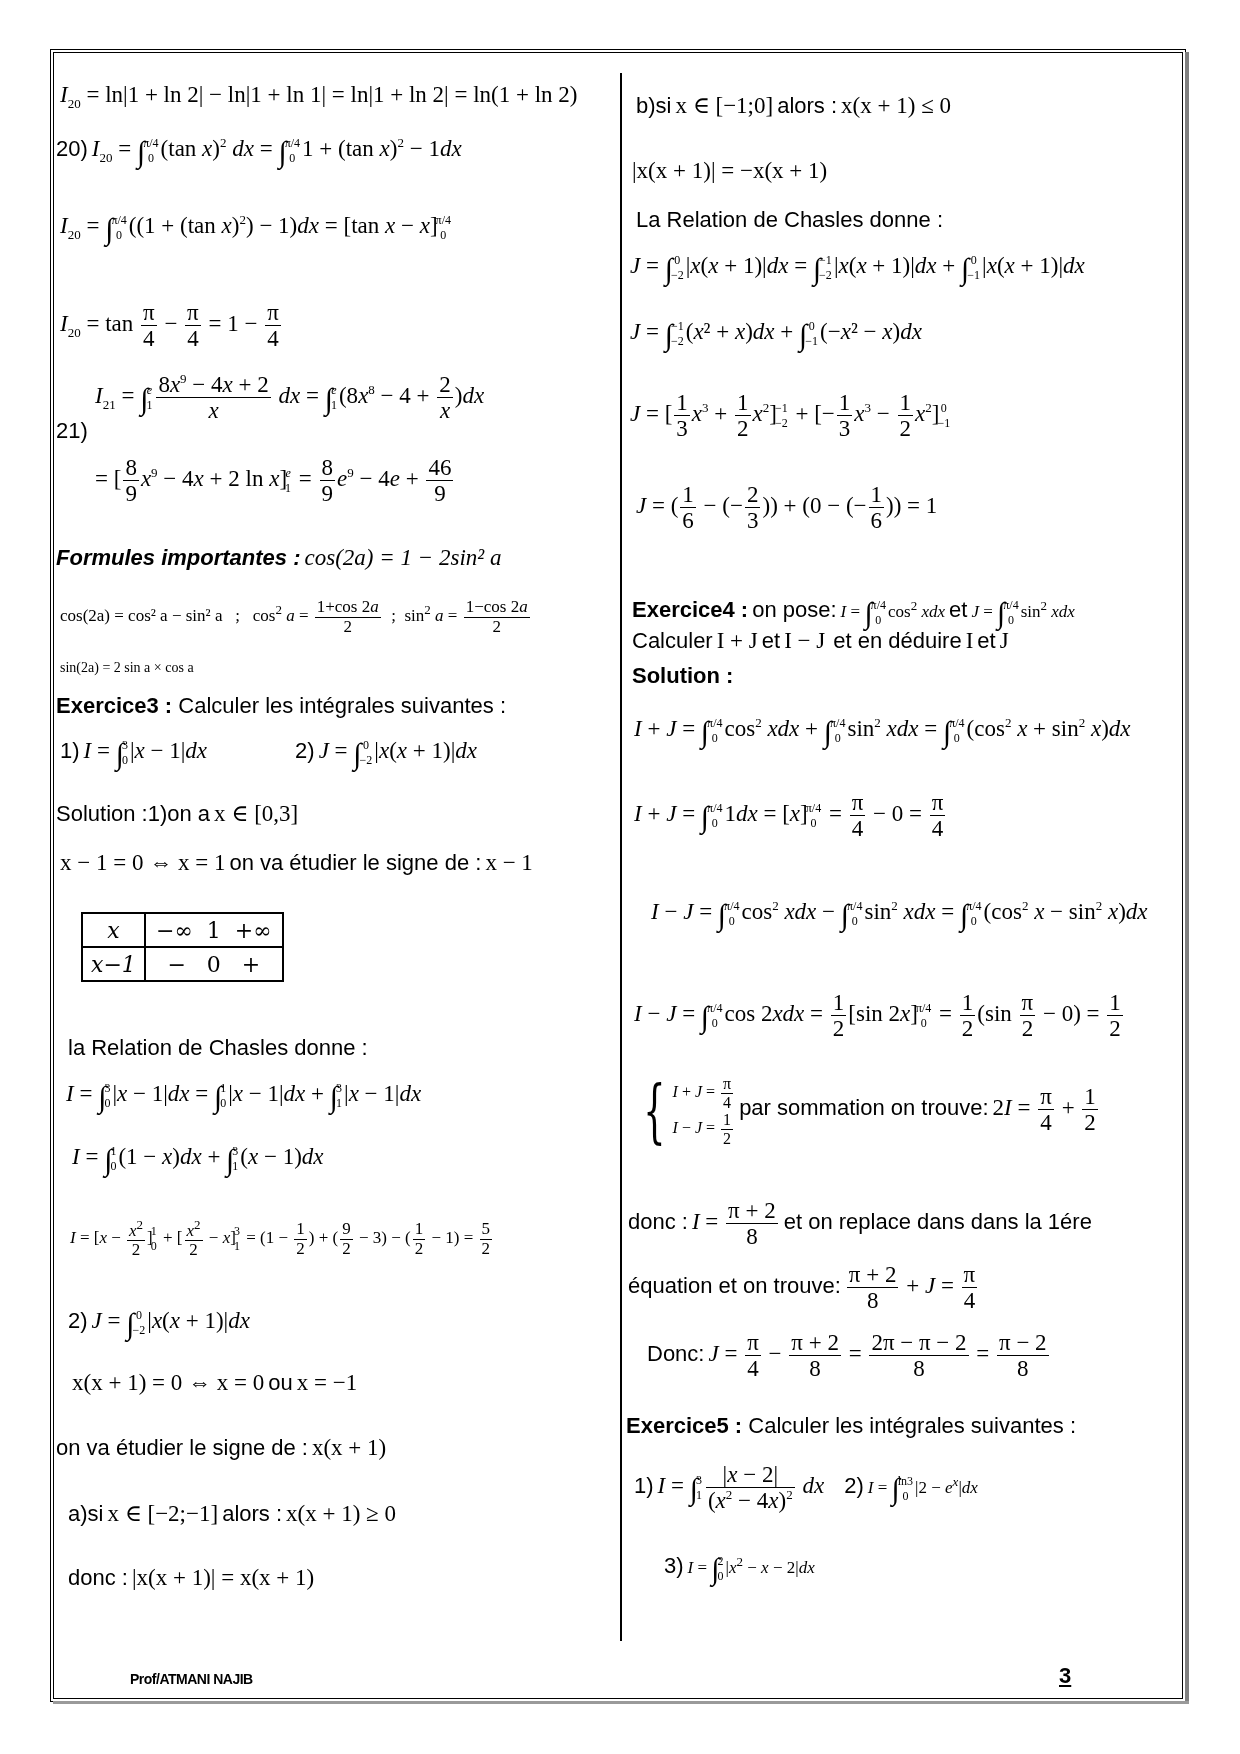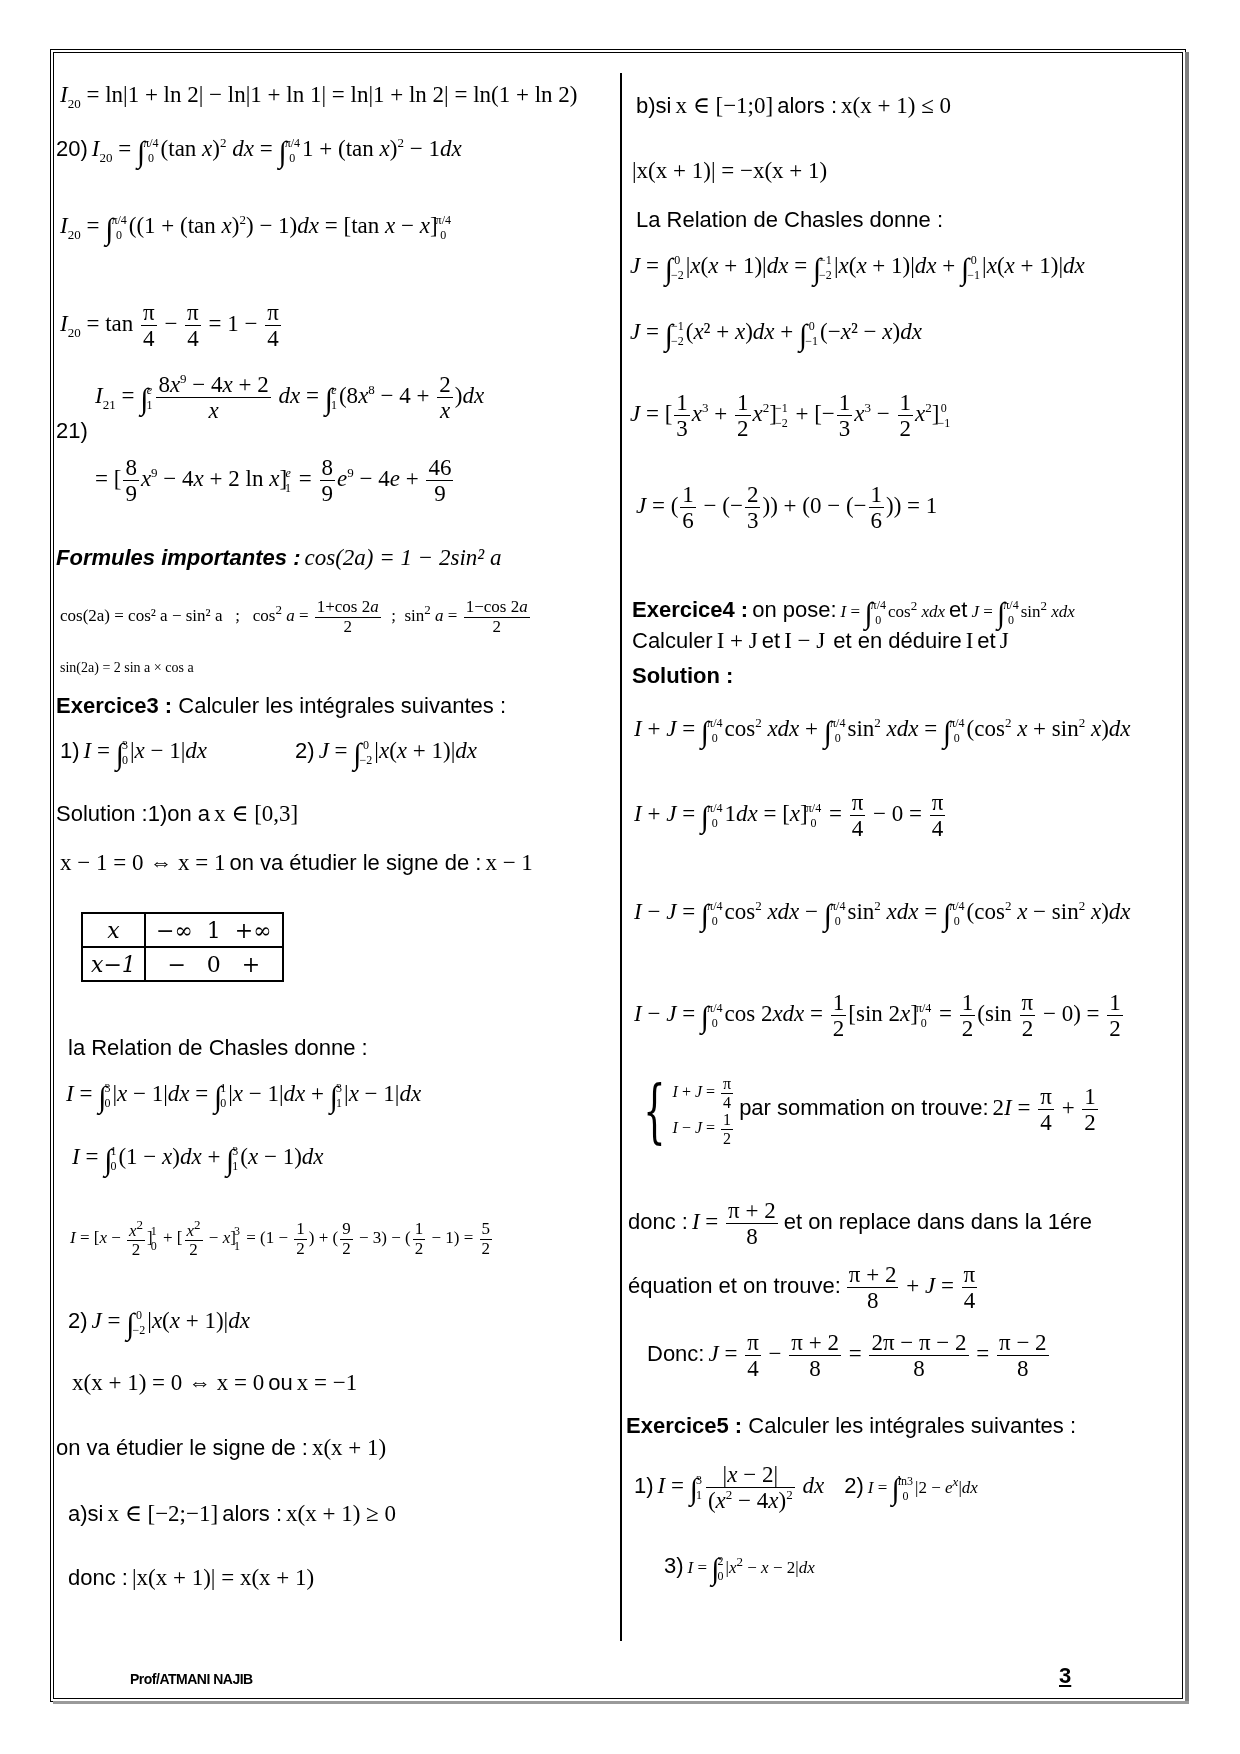--- a/index.html
+++ b/index.html
@@ -227,21 +227,21 @@
 <div class="ln txt bold" style="left:632px; top:663px;">Solution :</div>
 
 <div class="ln math" style="left:634px; top:715px;">
   <i>I</i> + <i>J</i> = <span class="int">∫</span><span class="lim"><span>π/4</span><span>0</span></span>cos<sup>2</sup> <i>xdx</i> + <span class="int">∫</span><span class="lim"><span>π/4</span><span>0</span></span>sin<sup>2</sup> <i>xdx</i> = <span class="int">∫</span><span class="lim"><span>π/4</span><span>0</span></span>(cos<sup>2</sup> <i>x</i> + sin<sup>2</sup> <i>x</i>)<i>dx</i>
 </div>
 
 <div class="ln math" style="left:634px; top:790px;">
   <i>I</i> + <i>J</i> = <span class="int">∫</span><span class="lim"><span>π/4</span><span>0</span></span>1<i>dx</i> = [<i>x</i>]<span class="lim"><span>π/4</span><span>0</span></span> = <span class="frac"><span class="num">π</span><span>4</span></span> − 0 = <span class="frac"><span class="num">π</span><span>4</span></span>
 </div>
 
-<div class="ln math" style="left:634px; top:898px;">
+<div class="ln math" style="left:651px; top:898px;">
   <i>I</i> − <i>J</i> = <span class="int">∫</span><span class="lim"><span>π/4</span><span>0</span></span>cos<sup>2</sup> <i>xdx</i> − <span class="int">∫</span><span class="lim"><span>π/4</span><span>0</span></span>sin<sup>2</sup> <i>xdx</i> = <span class="int">∫</span><span class="lim"><span>π/4</span><span>0</span></span>(cos<sup>2</sup> <i>x</i> − sin<sup>2</sup> <i>x</i>)<i>dx</i>
 </div>
 
 <div class="ln math" style="left:634px; top:990px;">
   <i>I</i> − <i>J</i> = <span class="int">∫</span><span class="lim"><span>π/4</span><span>0</span></span>cos 2<i>xdx</i> = <span class="frac"><span class="num">1</span><span>2</span></span>[sin 2<i>x</i>]<span class="lim"><span>π/4</span><span>0</span></span> = <span class="frac"><span class="num">1</span><span>2</span></span>(sin <span class="frac"><span class="num">π</span><span>2</span></span> − 0) = <span class="frac"><span class="num">1</span><span>2</span></span>
 </div>
 
 <div class="ln" style="left:632px; top:1075px;">
   <span class="brace">{</span>
   <span class="sys math">

